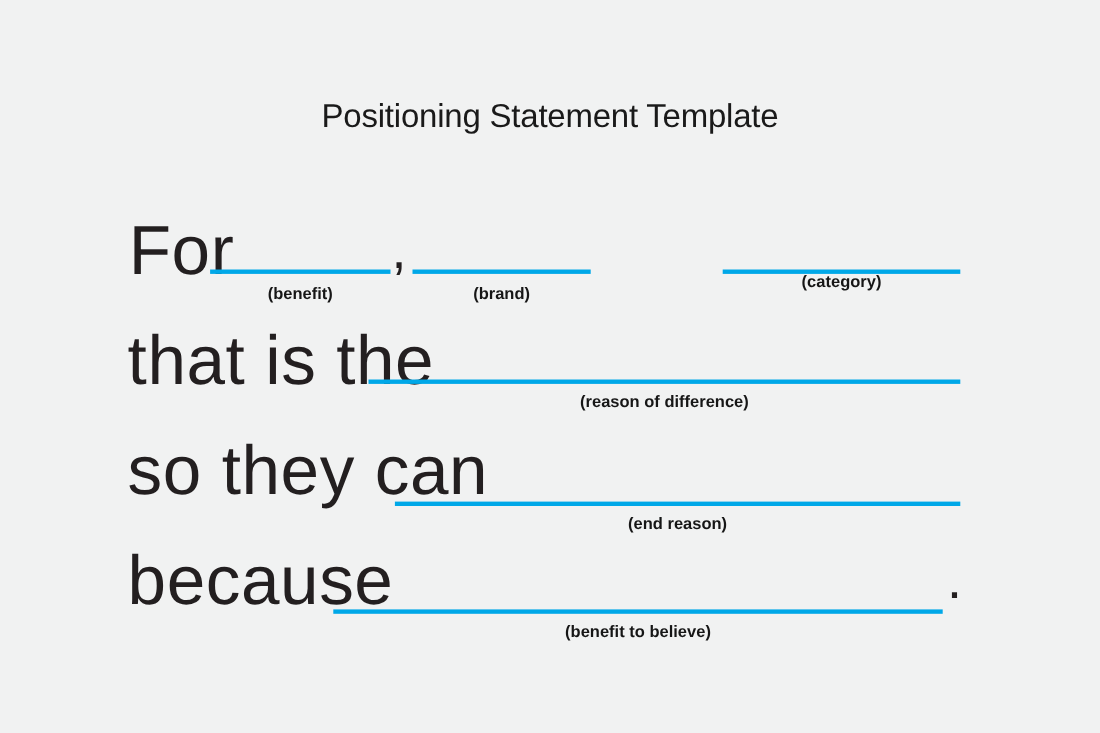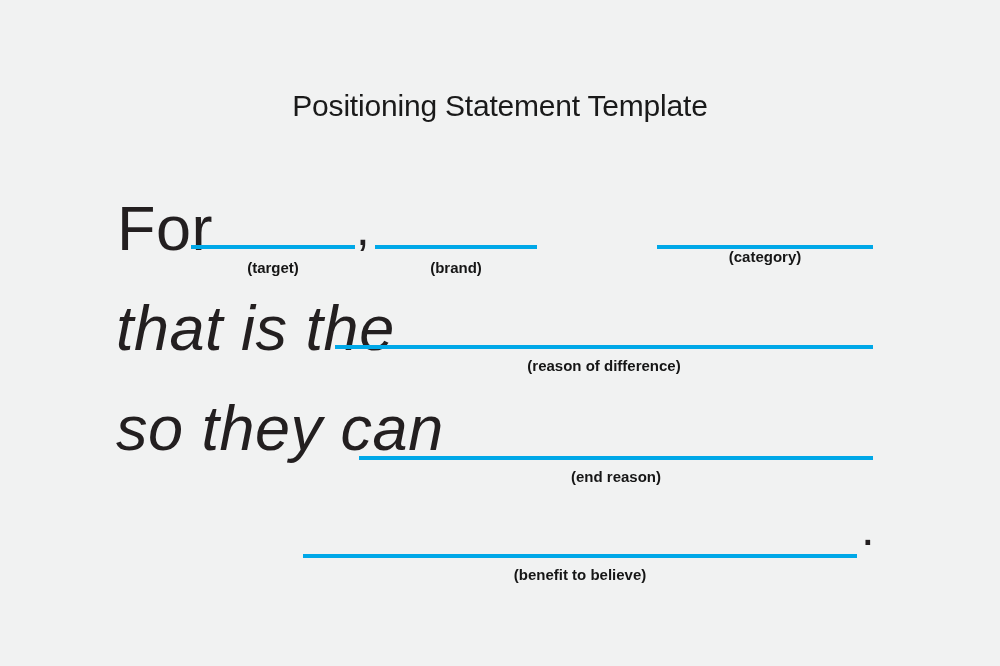--- a/index.html
+++ b/index.html
@@ -77,45 +77,46 @@
 <body>
 
 <div id="canvas">
 
   <div class="title">Positioning Statement Template</div>
 
   <div class="phrase" style="left:117px; top:203px;">For</div>
 
   <div class="rule" style="left:191px; top:245px; width:164px;"></div>
 
-  <div class="hint" style="left:183px; top:259px; width:180px;">(target)</div>
+  <div class="hint" style="left:183px; top:259px; width:180px;">(benefit)</div>
 
   <div class="punct" style="left:356px; top:203px;">,</div>
 
   <div class="rule" style="left:375px; top:245px; width:162px;"></div>
 
   <div class="hint" style="left:366px; top:259px; width:180px;">(brand)</div>
 
 
   <div class="rule" style="left:657px; top:245px; width:216px;"></div>
 
   <div class="hint" style="left:675px; top:248px; width:180px;">(category)</div>
 
-  <div class="phrase" style="left:116px; top:303px;font-style:italic;">that is the</div>
+  <div class="phrase" style="left:116px; top:303px;">that is the</div>
 
   <div class="rule" style="left:335px; top:345px; width:538px;"></div>
 
   <div class="hint" style="left:504px; top:357px; width:200px;">(reason of difference)</div>
 
-  <div class="phrase" style="left:116px; top:403px;font-style:italic;">so they can</div>
+  <div class="phrase" style="left:116px; top:403px;">so they can</div>
 
   <div class="rule" style="left:359px; top:456px; width:514px;"></div>
 
   <div class="hint" style="left:551px; top:468px; width:130px;">(end reason)</div>
 
+  <div class="phrase" style="left:116px; top:503px;">because</div>
 
   <div class="rule" style="left:303px; top:554px; width:554px;"></div>
 
   <div class="punct" style="left:861px; top:503px;">.</div>
 
   <div class="hint" style="left:487px; top:566px; width:186px;">(benefit to believe)</div>
 
 </div>
 
 </body></html>

